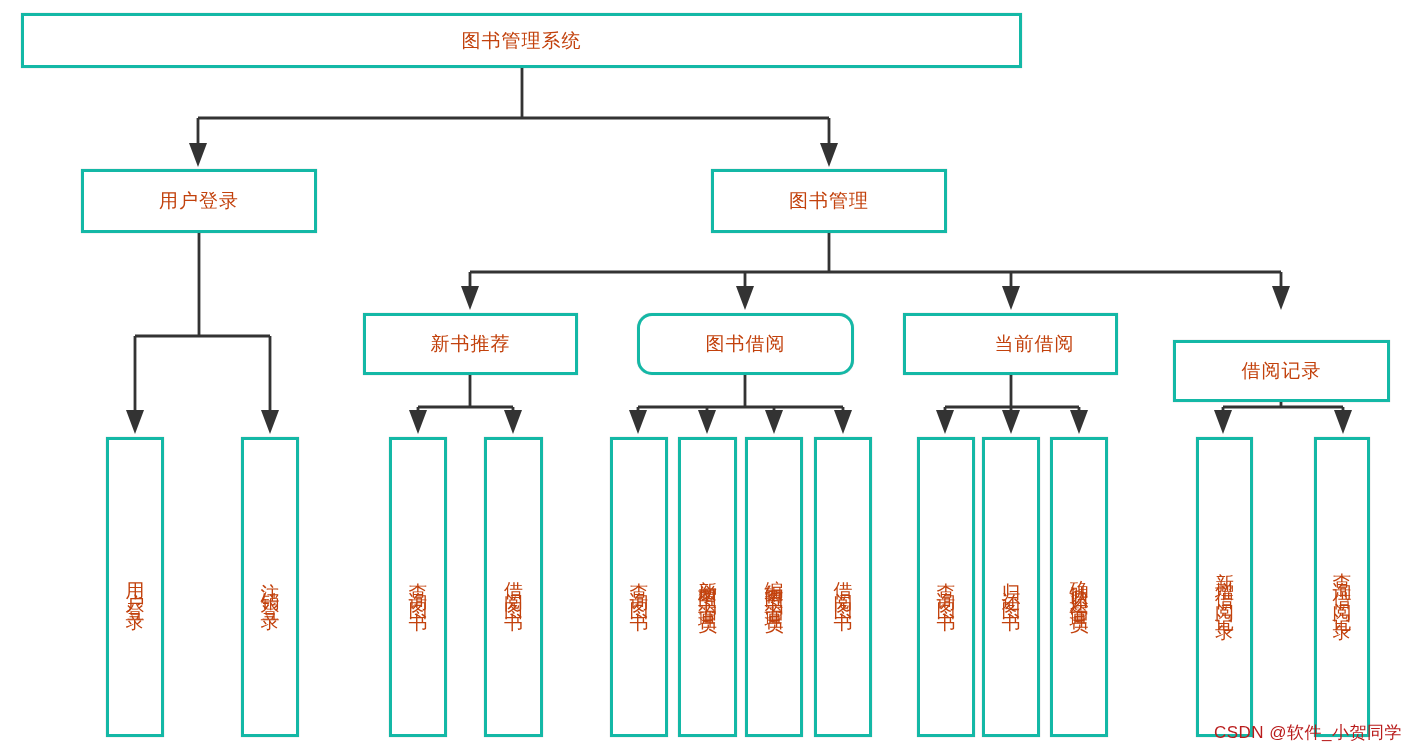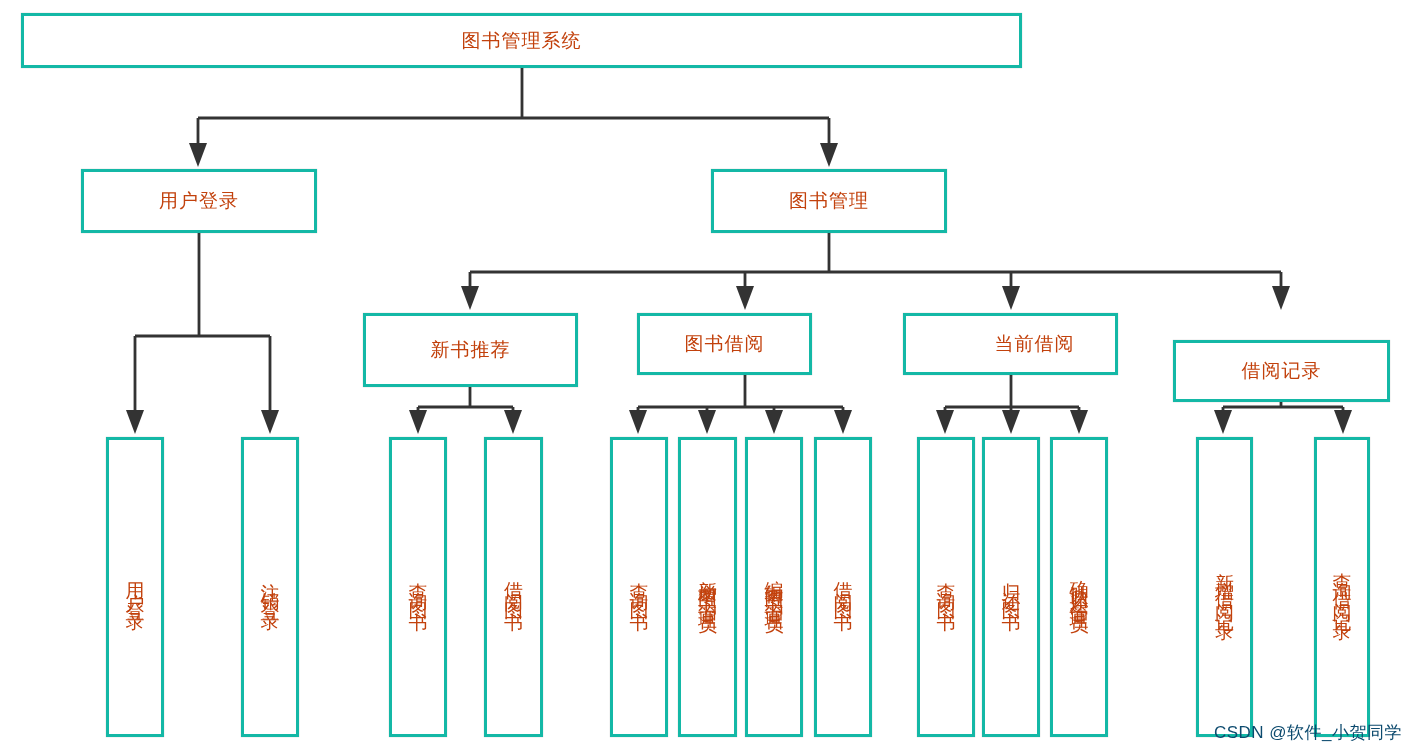--- a/index.html
+++ b/index.html
@@ -37,22 +37,22 @@
     letter-spacing: 10px;
   }
   .vtext.tight { letter-spacing: 5px; }
 
   
   .n-root { left: 21px; top: 13px; width: 1001px; height: 55px; }
   
   .n-user  { left: 81px;  top: 169px; width: 236px; height: 64px; }
   .n-mgmt  { left: 711px; top: 169px; width: 236px; height: 64px; }
   
-  .n-new   { left: 363px;  top: 313px; width: 215px; height: 74px; }
-  .n-borrow{ left: 637px;  top: 313px; width: 175px; height: 62px; }
+  .n-new   { left: 363px;  top: 313px; width: 215px; height: 62px; }
+  .n-borrow{ left: 637px;  top: 313px; width: 217px; height: 62px; border-radius: 15px; }
   .n-cur   { left: 903px;  top: 313px; width: 215px; height: 62px; padding-left: 48px; }
   .n-rec   { left: 1173px; top: 313px; width: 217px; height: 62px; margin-top: 27px; }
   
   .n-u1 { left: 106px;  top: 437px; width: 58px; height: 300px; }
   .n-u2 { left: 241px;  top: 437px; width: 58px; height: 300px; }
   .n-n1 { left: 389px;  top: 437px; width: 58px; height: 300px; }
   .n-n2 { left: 484px;  top: 437px; width: 59px; height: 300px; }
   .n-b1 { left: 610px;  top: 437px; width: 58px; height: 300px; }
   .n-b2 { left: 678px;  top: 437px; width: 59px; height: 300px; }
   .n-b3 { left: 745px;  top: 437px; width: 58px; height: 300px; }
@@ -61,21 +61,21 @@
   .n-c2 { left: 982px;  top: 437px; width: 58px; height: 300px; }
   .n-c3 { left: 1050px; top: 437px; width: 58px; height: 300px; }
   .n-r1 { left: 1196px; top: 437px; width: 57px; height: 300px; }
   .n-r2 { left: 1314px; top: 437px; width: 56px; height: 300px; }
 
   .watermark {
     position: absolute;
     right: 3px;
     bottom: 3px;
     font-size: 17px;
-    color: #0c4a6e;
+    color: #b91c1c;
     letter-spacing: 0.5px;
     z-index: 5;
     background: transparent;
   }
 </style>
 </head>
 <body>
 
 <div id="stage">
 

